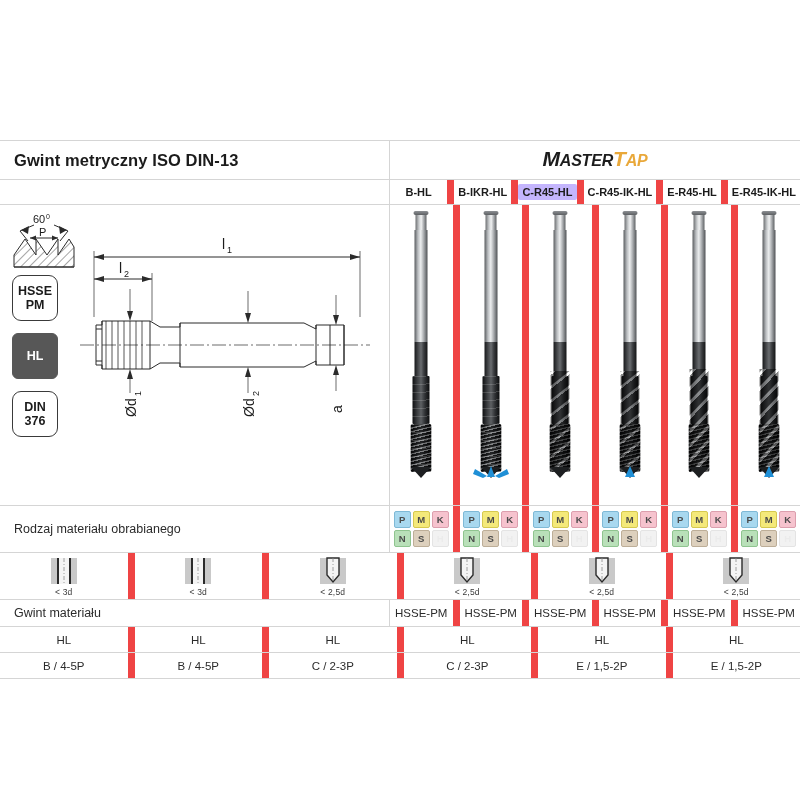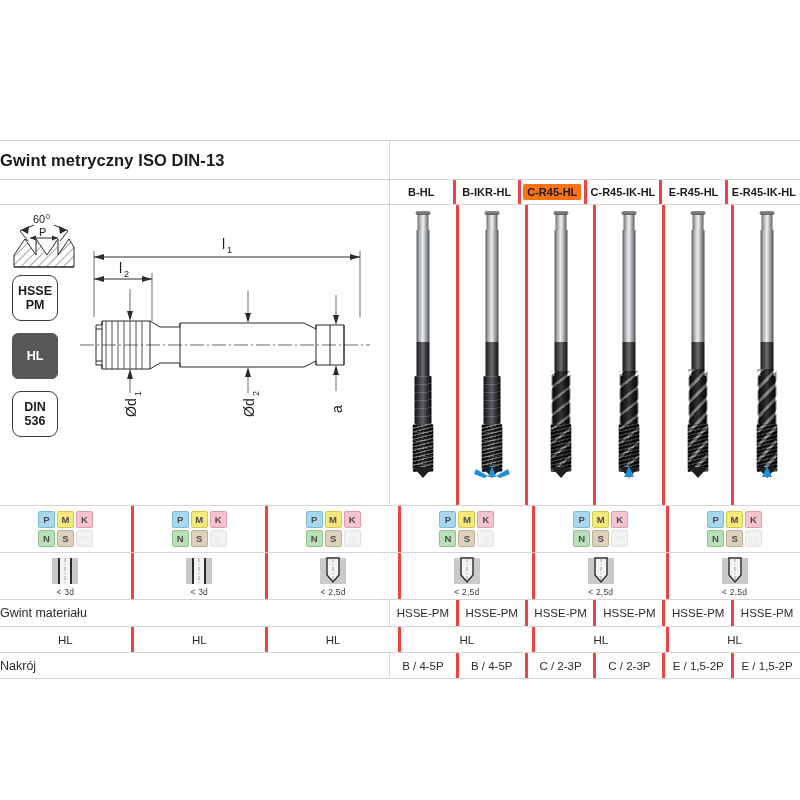--- a/index.html
+++ b/index.html
@@ -36,27 +36,28 @@
 
   .trow { display: flex; width: 800px; }
 
   .label-cell {
     width: 390px;
     flex: 0 0 390px;
     box-sizing: border-box;
     border-right: 1px solid #d5d5d5;
     display: flex;
     align-items: center;
+    padding-left: 14px;
     font-size: 12.5px;
     color: #2b2b2b;
   }
   .data-cell {
     flex: 1 1 0;
     box-sizing: border-box;
-    border-right: 3px solid #ef4444;
+    border-right: 7px solid #ef4444;
     display: flex;
     flex-direction: column;
     align-items: center;
     justify-content: center;
     font-size: 11.5px;
     color: #2b2b2b;
     text-align: center;
   }
   .data-cell:last-child { border-right: none; }
 
@@ -91,21 +92,21 @@
   #colname-row { height: 24px; border-bottom: 1px solid #d5d5d5; }
   #colname-row .label-cell { border-right: 1px solid #d5d5d5; }
   .colname {
     font-size: 11px;
     font-weight: bold;
     color: #1b1b1b;
     padding: 2px 4px;
     border-radius: 2px;
     white-space: nowrap;
   }
-  .colname.hl { background: #f97316; text-align: right; }
+  .colname.hl { background: #c4b5fd; text-align: right; }
 
   
   #main-row { height: 300px; border-bottom: 1px solid #d5d5d5; }
   #main-row .label-cell {
     align-items: stretch;
     padding-left: 0;
     position: relative;
   }
   #main-row .data-cell { justify-content: flex-start; padding-top: 4px; }
 
@@ -242,20 +243,25 @@
 </style>
 </head>
 <body>
 
 <div id="page">
 
   <div id="catalog">
 
     <div class="trow" id="header-row">
       <div class="label-cell">Gwint metryczny ISO DIN-13</div>
+      <div id="logo-cell">
+        <span class="logo">
+          <span class="m1">M</span><span class="m2">ASTER</span><span class="t1">T</span><span class="t2">AP</span>
+        </span>
+      </div>
     </div>
 
     <div class="trow" id="colname-row">
       <div class="label-cell"></div>
       <div class="data-cell">
         <span class="colname">B-HL</span>
       </div>
       <div class="data-cell">
         <span class="colname">B-IKR-HL</span>
       </div>
@@ -305,21 +311,21 @@
         <div id="badges">
           <div class="badge">
             <span>HSSE</span>
             <span>PM</span>
           </div>
           <div class="badge dark">
             <span>HL</span>
           </div>
           <div class="badge">
             <span>DIN</span>
-            <span>536</span>
+            <span>376</span>
           </div>
         </div>
 
         <div id="tap-drawing">
           <svg width="310" height="210" viewBox="0 0 310 210">
             <g stroke="#2b2b2b" fill="none" stroke-width="1">
 
               <line x1="22" y1="40" x2="288" y2="40"></line>
               <path d="M22,40 L32,37 L32,43 Z" fill="#2b2b2b" stroke="none"></path>
               <path d="M288,40 L278,37 L278,43 Z" fill="#2b2b2b" stroke="none"></path>
@@ -479,20 +485,21 @@
           <div class="coolant">
             <svg width="20" height="16" viewBox="0 0 20 16">
               <path d="M10,1 L15,12 L5,12 Z" fill="#1f8fd6"></path>
             </svg>
           </div>
         </div>
       </div>
     </div>
 
     <div class="trow" id="mat-row">
+      <div class="label-cell">Rodzaj materiału obrabianego</div>
 
       <div class="data-cell">
         <div class="matgrid">
           <div class="mbox P">P</div>
           <div class="mbox M">M</div>
           <div class="mbox K">K</div>
           <div class="mbox N">N</div>
           <div class="mbox S">S</div>
           <div class="mbox H">H</div>
         </div>
@@ -640,21 +647,20 @@
     <div class="trow" id="coat-row">
       <div class="data-cell">HL</div>
       <div class="data-cell">HL</div>
       <div class="data-cell">HL</div>
       <div class="data-cell">HL</div>
       <div class="data-cell">HL</div>
       <div class="data-cell">HL</div>
     </div>
 
     <div class="trow" id="lead-row">
-      <div class="label-cell">Nakrój</div>
       <div class="data-cell">B / 4-5P</div>
       <div class="data-cell">B / 4-5P</div>
       <div class="data-cell">C / 2-3P</div>
       <div class="data-cell">C / 2-3P</div>
       <div class="data-cell">E / 1,5-2P</div>
       <div class="data-cell">E / 1,5-2P</div>
     </div>
 
   </div>
 </div>

